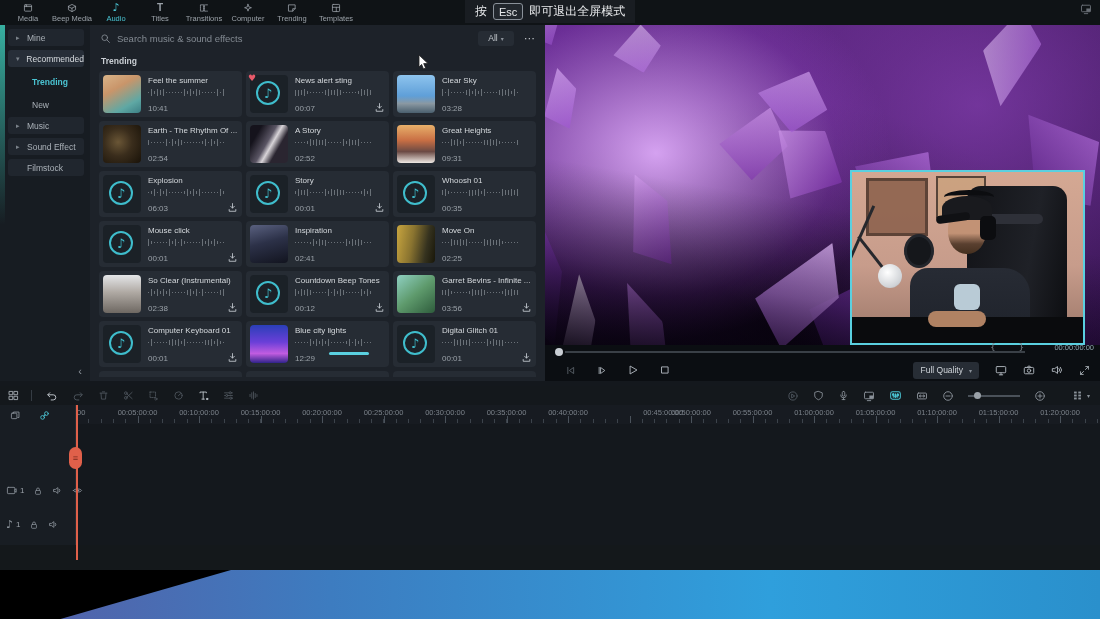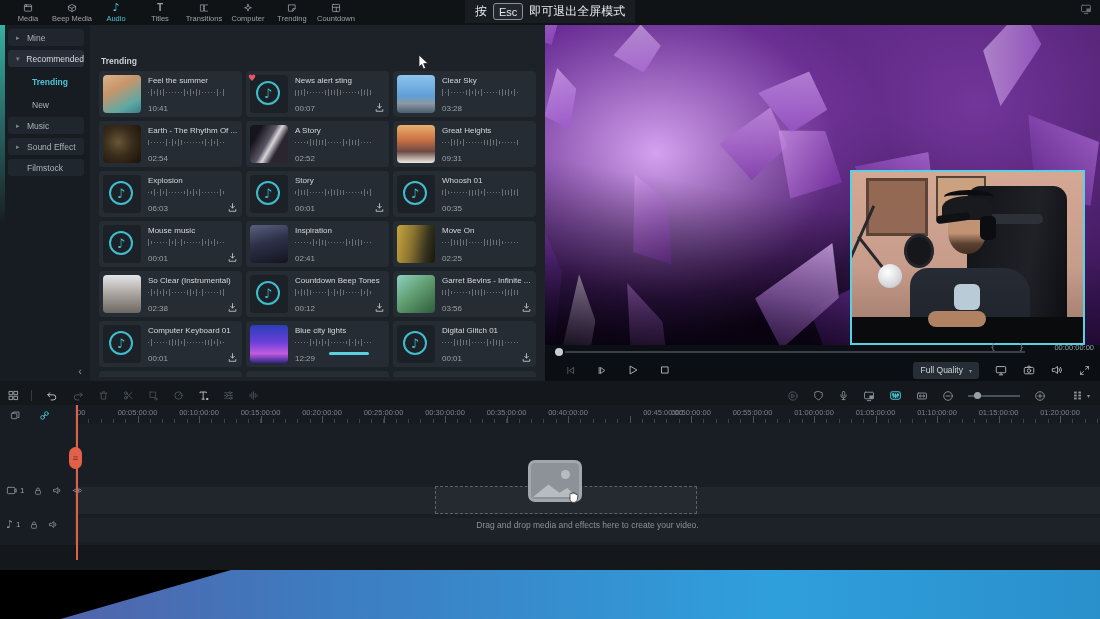--- a/index.html
+++ b/index.html
@@ -222,21 +222,21 @@
     <span class="lbl">Trending</span>
   </div>
 
   <div class="tab">
     <span class="glyph i">
             <svg viewBox="0 0 14 14" width="10" height="10" fill="none" stroke="currentColor" stroke-width="1.1" stroke-linecap="round" stroke-linejoin="round">
               <rect x="2" y="2" width="10" height="10" rx="1"></rect>
               <path d="M2 6h10M7.4 6v6"></path>
             </svg>
           </span>
-    <span class="lbl">Countdown</span>
+    <span class="lbl">Templates</span>
   </div>
 </div>
     <div id="esc-hint">
       <span>按</span>
       <span id="esc-key">Esc</span>
       <span>即可退出全屏模式</span>
     </div>
     <span id="win-icon" class="i">
         <svg viewBox="0 0 14 14" width="12" height="12" fill="none" stroke="currentColor" stroke-width="1.1" stroke-linecap="round" stroke-linejoin="round">
           <rect x="1.8" y="2.6" width="10.4" height="7.6" rx="1"></rect>
@@ -273,20 +273,36 @@
           </div>
           <div class="side-item box">
             <span class="arr"></span>
             <span>Filmstock</span>
           </div>
         </div>
       <span id="side-collapse">‹</span>
     </div>
 
     <div id="audio-panel">
+      <div id="search-row">
+        <div id="search-box">
+          <span class="i">
+              <svg viewBox="0 0 14 14" width="11" height="11" fill="none" stroke="currentColor" stroke-width="1.1" stroke-linecap="round" stroke-linejoin="round">
+                <circle cx="6" cy="6" r="3.6"></circle>
+                <line x1="8.8" y1="8.8" x2="12" y2="12"></line>
+              </svg>
+            </span>
+          <span>Search music &amp; sound effects</span>
+        </div>
+        <div id="filter-all">
+          <span>All</span>
+          <span style="font-size:6px;color:#8a9199;">▾</span>
+        </div>
+        <span id="more-dots" class="glyph-t">⋯</span>
+      </div>
       <div id="section-title">Trending</div>
       <div id="cards">
   <div class="card">
     <div class="thumb ph-feel"></div>
     <div class="meta">
       <div class="title">Feel the summer</div>
       <div class="wave">
                 <i style="height: 1.5px;"></i>
                 <i style="height: 7.4px;"></i>
                 <i style="height: 3px;"></i>
@@ -652,21 +668,21 @@
         <span class="dl i" style="visibility: hidden;"></span>
       </div>
     </div>
   </div>
 
   <div class="card">
     <div class="thumb">
               <div class="note-circle">♪</div>
             </div>
     <div class="meta">
-      <div class="title">Mouse music</div>
+      <div class="title">Mouse click</div>
       <div class="wave">
                 <i style="height: 7.3px;"></i>
                 <i style="height: 3.9px;"></i>
                 <i style="height: 1px;"></i>
                 <i style="height: 1px;"></i>
                 <i style="height: 1px;"></i>
                 <i style="height: 1px;"></i>
                 <i style="height: 1px;"></i>
                 <i style="height: 7.1px;"></i>
                 <i style="height: 3px;"></i>
@@ -1306,33 +1322,20 @@
         <div class="rlbl" style="left: 691px;">00:50:00:00</div>
         <div class="rlbl" style="left: 752.5px;">00:55:00:00</div>
         <div class="rlbl" style="left: 814px;">01:00:00:00</div>
         <div class="rlbl" style="left: 875.5px;">01:05:00:00</div>
         <div class="rlbl" style="left: 937px;">01:10:00:00</div>
         <div class="rlbl" style="left: 998.5px;">01:15:00:00</div>
         <div class="rlbl" style="left: 1060px;">01:20:00:00</div>
       </div>
   </div>
 
-  <div id="tracks">
-    <div id="video-lane"></div>
-    <div id="audio-lane"></div>
-    <div id="dropzone"></div>
-    <div id="drop-icon">
-      <div class="sun"></div>
-        <div class="mtn"></div>
-    </div>
-    <svg id="grab-cursor" width="14" height="14" viewBox="0 0 14 14">
-      <path d="M4 6 V4.2 a1 1 0 0 1 2 0 V3.4 a1 1 0 0 1 2 0 V4 a1 1 0 0 1 2 0 v1 a1 1 0 0 1 1.8.8 L11.4 9.6 A3.4 3.4 0 0 1 8 12.4 H7 A3.2 3.2 0 0 1 4 10 Z" fill="#fff" stroke="#333" stroke-width="0.8"></path>
-    </svg>
-    <div id="drop-hint">Drag and drop media and effects here to create your video.</div>
-  </div>
 
   <div id="track-head">
     <div id="head-top">
       <span class="i">
           <svg viewBox="0 0 14 14" width="11" height="11" fill="none" stroke="currentColor" stroke-width="1.1" stroke-linecap="round" stroke-linejoin="round">
             <rect x="1.8" y="4" width="7" height="7" rx="1"></rect>
             <path d="M4.4 4V2.6h7v7H10"></path>
           </svg>
         </span>
       <span class="i" style="color:#4ac3d2;">

